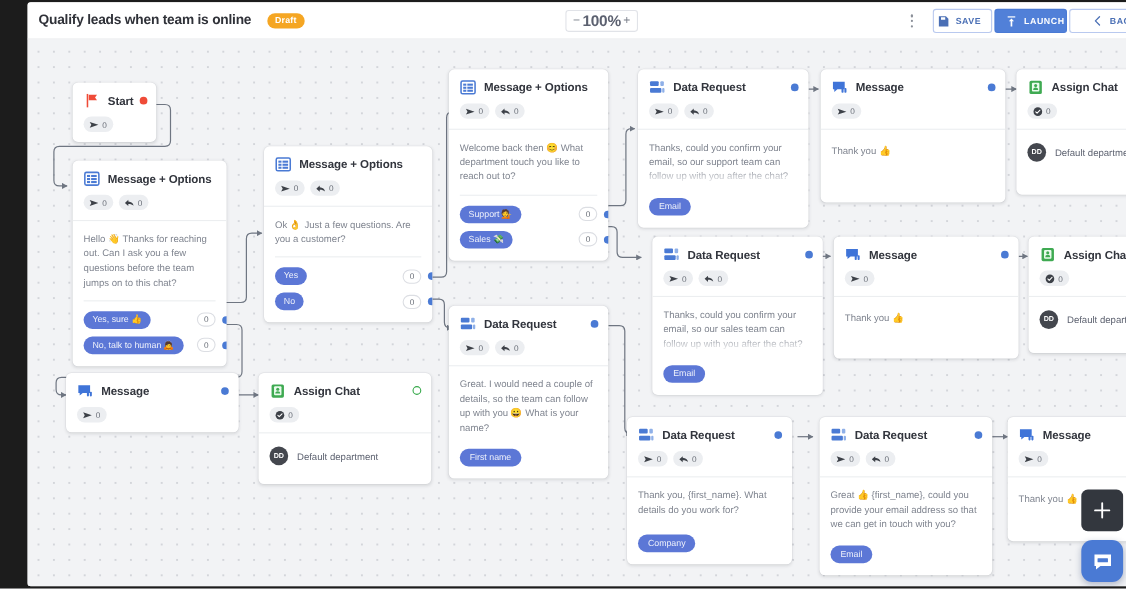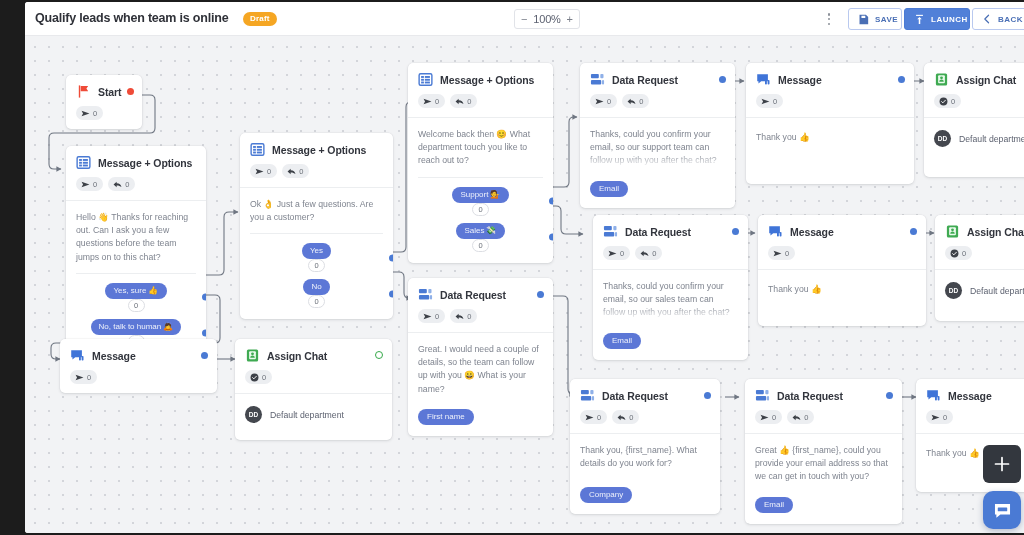--- a/index.html
+++ b/index.html
@@ -40,37 +40,37 @@
   }
   .zoomctl {
     position: absolute; left: 489px; top: 7px;
     width: 66px; height: 20px;
     border: 1px solid #e1e3e8; border-radius: 3px;
     background: #fff;
     display: flex; align-items: center; justify-content: space-between;
     padding: 0 6px;
   }
   .zoomctl .zbtn { font-size: 11px; color: #7a7f8a; line-height: 1; cursor: pointer; }
-  .zoomctl .zval { font-size: 11px; color: #5c6170; font-weight: normal; letter-spacing: -0.2px; }
+  .zoomctl .zval { font-size: 14px; color: #5c6170; font-weight: bold; letter-spacing: -0.2px; }
 
   .kebab {
     position: absolute; left: 798px; top: 10px;
     width: 12px; height: 14px;
     display: flex; flex-direction: column; align-items: center; justify-content: space-between;
     padding: 1px 0; cursor: pointer;
   }
   .kebab i { width: 2.5px; height: 2.5px; border-radius: 50%; background: #8b9099; display: block; }
 
   .tbtn {
     position: absolute; top: 6px; height: 22px;
     border-radius: 3px; display: flex; align-items: center;
     font-size: 8px; font-weight: bold; letter-spacing: 0.5px;
     cursor: pointer; padding: 0 9px; gap: 6px;
   }
-  .tbtn.ghost { border: 1px solid #b9c9ef; background: #fff; color: #4a6fb5; }
+  .tbtn.ghost { border: 1px solid #b9c9ef; background: #fff; color: #4a6fb5; justify-content: flex-end; }
   .tbtn.primary { border: 1px solid #4a7ad4; background: #5180d8; color: #fff; }
   #btn-save { left: 823px; width: 54px; }
   #btn-launch { left: 879px; width: 66px; }
   #btn-back { left: 947px; width: 72px; }
   .tbtn svg { flex: none; }
 
   
   .canvas {
     position: absolute; left: 0; top: 34px;
     width: 1008px; height: 497px;
@@ -103,21 +103,21 @@
   .badge svg { display: block; }
   .nbody { border-top: 1px solid #eceef0; padding: 10px 10px 11px 10px; position: relative; }
   .ntext { font-size: 8.7px; line-height: 1.52; color: #7f848f; }
   .ntext.fade {
     max-height: 40px; overflow: hidden;
     -webkit-mask-image: linear-gradient(to bottom, #000 62%, transparent 100%);
     mask-image: linear-gradient(to bottom, #000 62%, transparent 100%);
   }
   .divider { border-top: 1px solid #eceef0; margin: 9px 0 9px 0; }
 
-  .opt-row { display: flex; align-items: center; justify-content: space-between; margin-bottom: 7px; position: relative; flex-direction: column; }
+  .opt-row { display: flex; align-items: center; justify-content: space-between; margin-bottom: 7px; position: relative; }
   .opt-row:last-child { margin-bottom: 0; }
   .chip {
     background: #5c77d6; color: #eef1fb; border-radius: 9px;
     font-size: 8px; padding: 3px 8px 4px 8px; white-space: nowrap;
   }
   .cnt {
     width: 17px; height: 13px; border: 1px solid #dcdee3; border-radius: 8px;
     background: #fff; font-size: 7.5px; color: #6b7079;
     display: flex; align-items: center; justify-content: center;
   }

